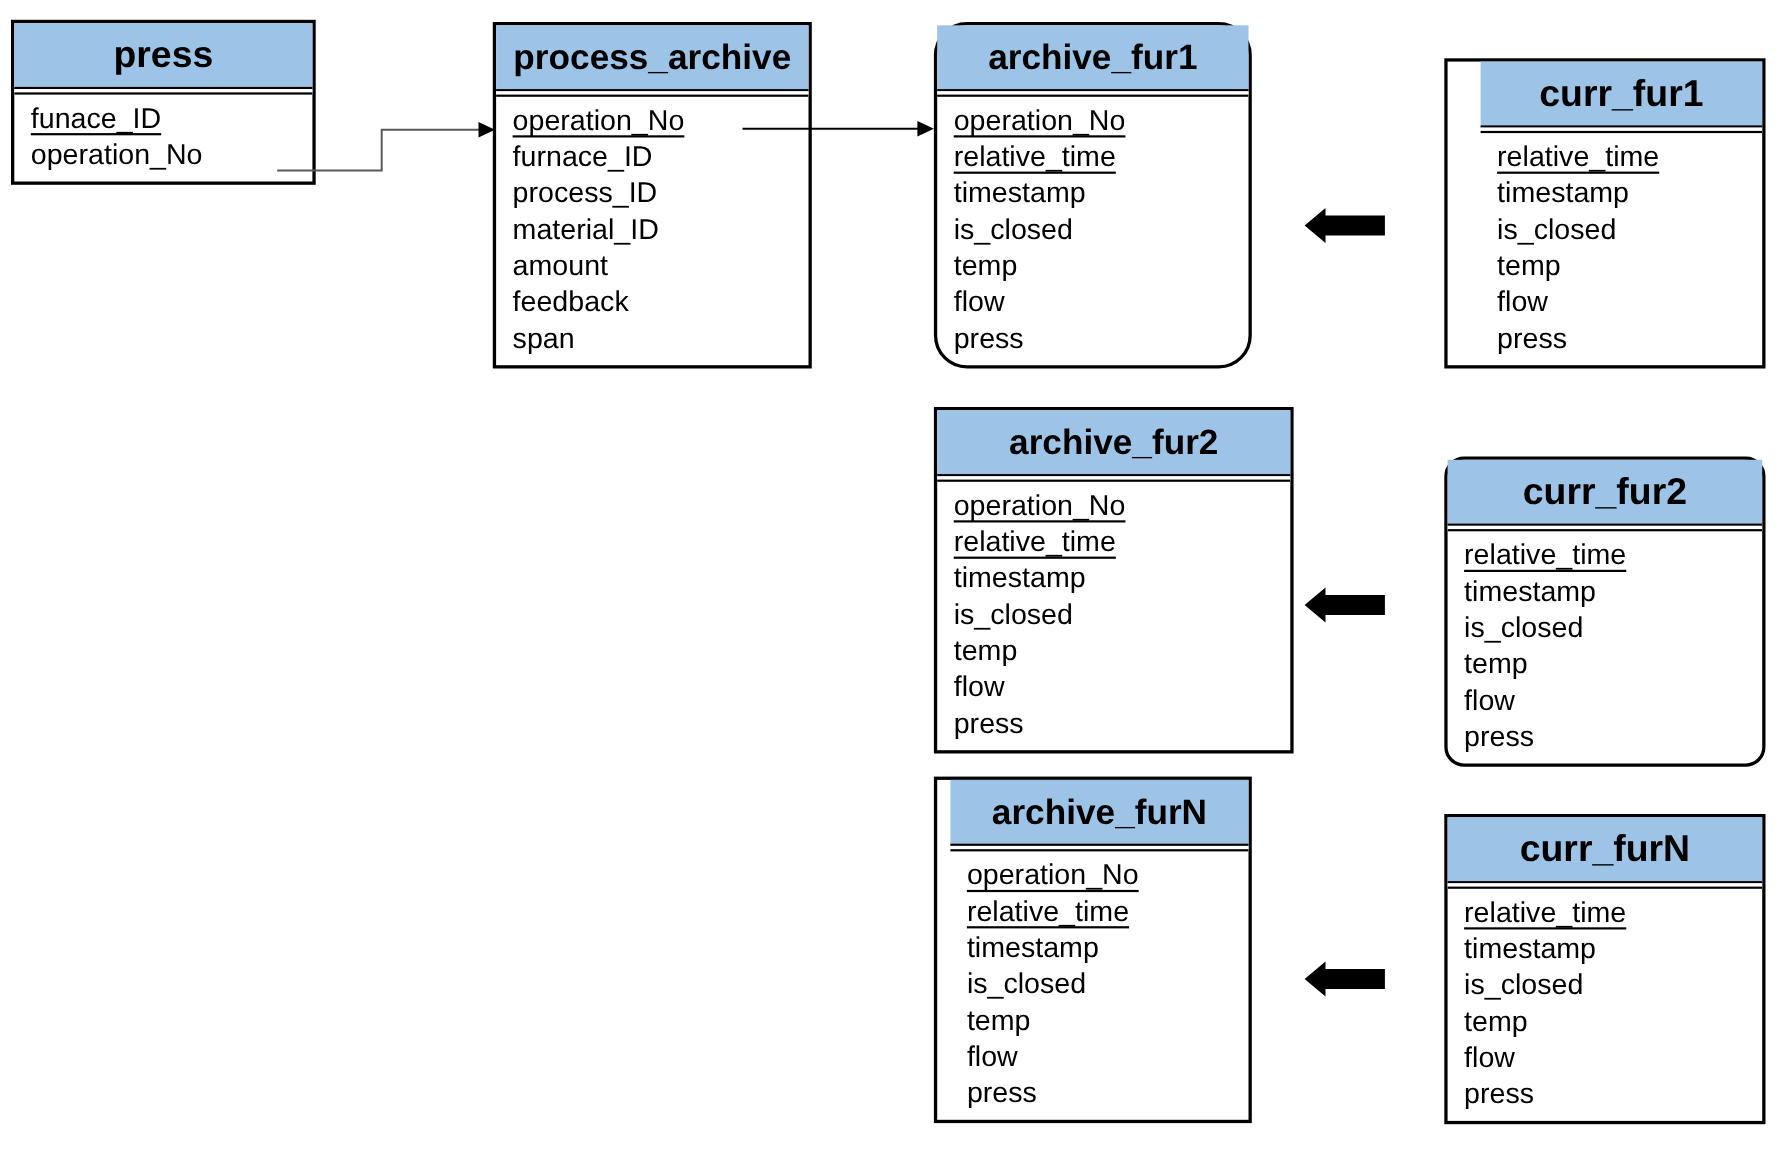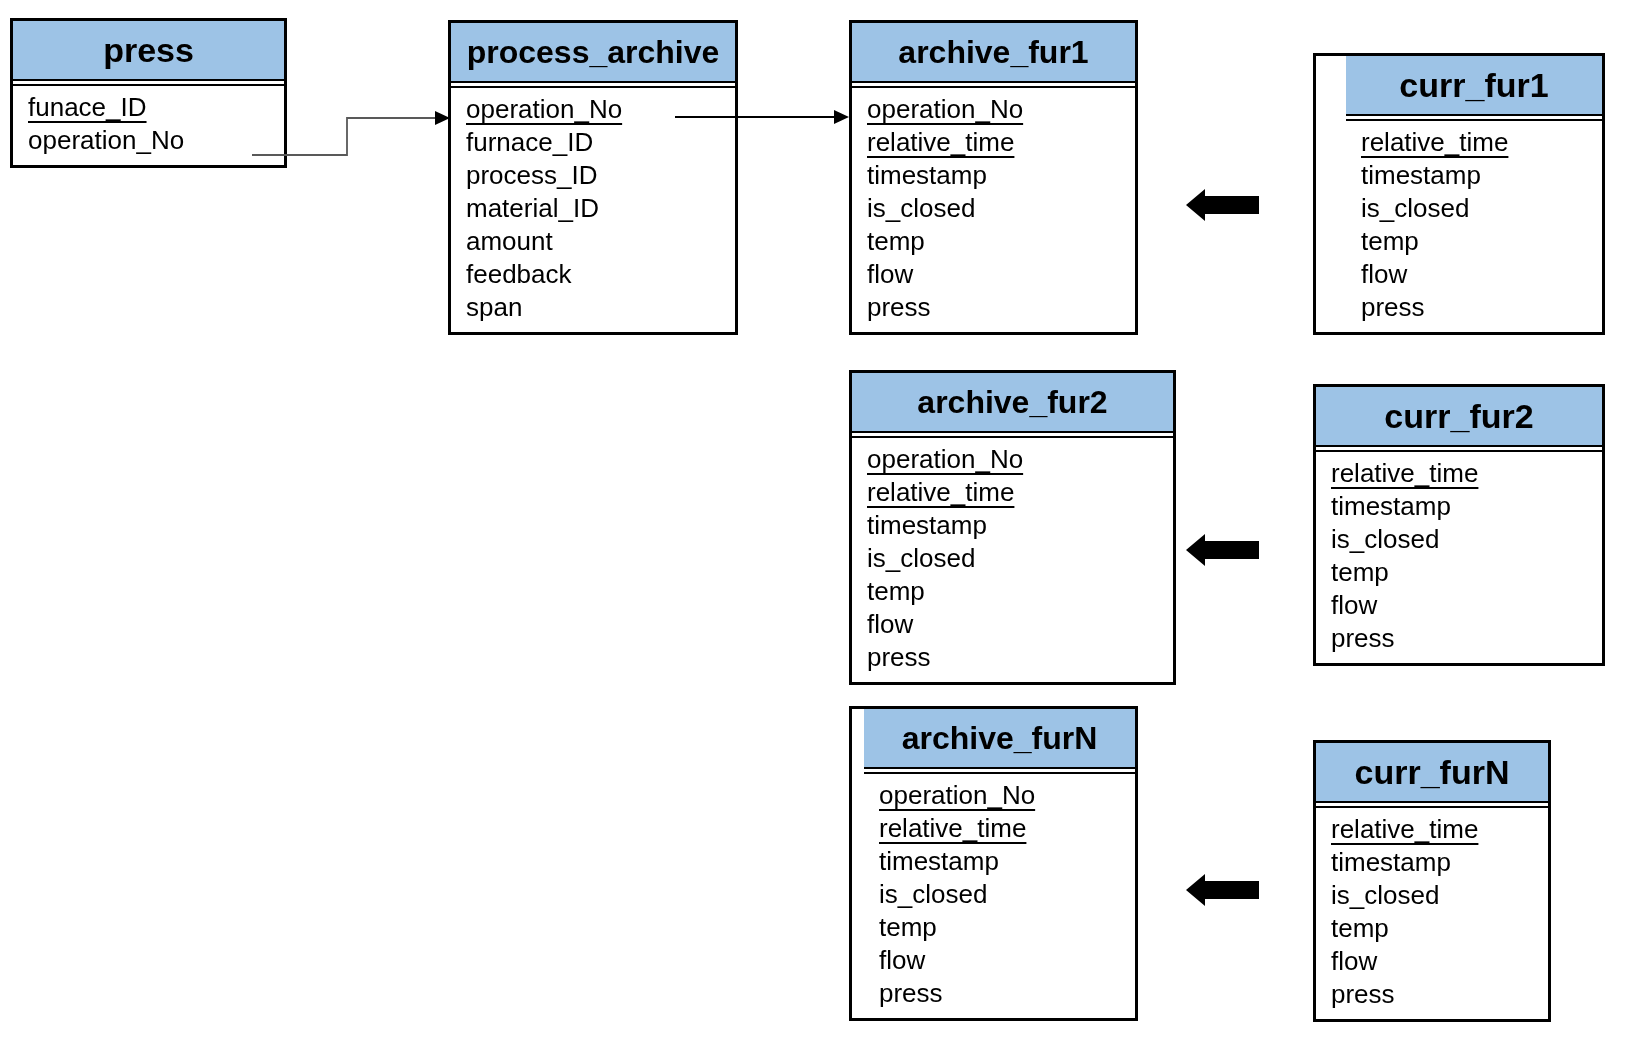--- a/index.html
+++ b/index.html
@@ -43,21 +43,21 @@
       <div class="field key">operation_No</div>
       <div class="field">furnace_ID</div>
       <div class="field">process_ID</div>
       <div class="field">material_ID</div>
       <div class="field">amount</div>
       <div class="field">feedback</div>
       <div class="field">span</div>
     </div>
   </div>
 
-  <div class="table" style="left:849px; top:20px; width:289px;">
+  <div class="table" style="left:849px; top:20px; width:289px;border-radius:30px;">
     <div class="thead">archive_fur1</div>
     <div class="sep"></div>
     <div class="tbody">
       <div class="field key">operation_No</div>
       <div class="field key">relative_time</div>
       <div class="field">timestamp</div>
       <div class="field">is_closed</div>
       <div class="field">temp</div>
       <div class="field">flow</div>
       <div class="field">press</div>
@@ -98,34 +98,34 @@
     <div class="tbody">
       <div class="field key">relative_time</div>
       <div class="field">timestamp</div>
       <div class="field">is_closed</div>
       <div class="field">temp</div>
       <div class="field">flow</div>
       <div class="field">press</div>
     </div>
   </div>
 
-  <div class="table" style="left:1313px; top:384px; width:292px;">
+  <div class="table" style="left:1313px; top:415px; width:292px;border-radius:18px;">
     <div class="thead big">curr_fur2</div>
     <div class="sep"></div>
     <div class="tbody">
       <div class="field key">relative_time</div>
       <div class="field">timestamp</div>
       <div class="field">is_closed</div>
       <div class="field">temp</div>
       <div class="field">flow</div>
       <div class="field">press</div>
     </div>
   </div>
 
-  <div class="table" style="left:1313px; top:740px; width:238px;">
+  <div class="table" style="left:1313px; top:740px; width:292px;">
     <div class="thead big">curr_furN</div>
     <div class="sep"></div>
     <div class="tbody">
       <div class="field key">relative_time</div>
       <div class="field">timestamp</div>
       <div class="field">is_closed</div>
       <div class="field">temp</div>
       <div class="field">flow</div>
       <div class="field">press</div>
     </div>

